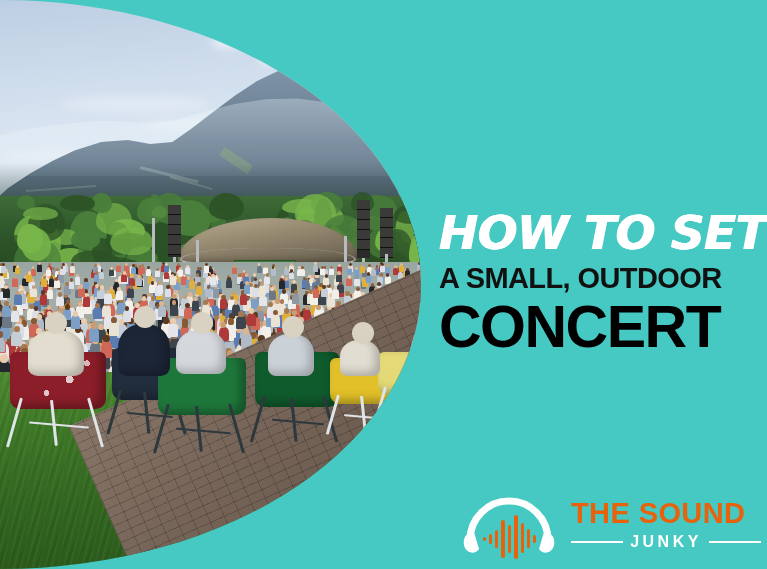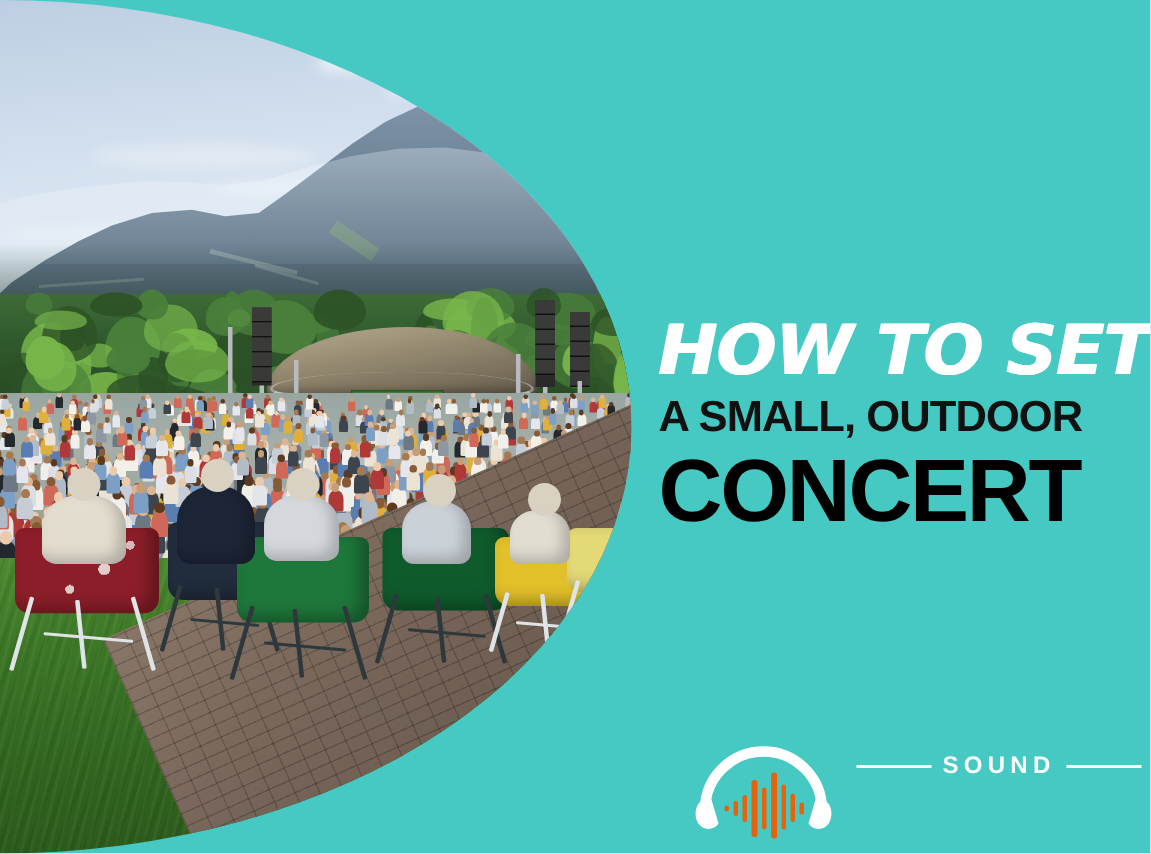--- a/index.html
+++ b/index.html
@@ -2423,22 +2423,23 @@
             <rect x="47" y="35" width="3" height="28" rx="1.5"></rect>
             <rect x="53" y="25" width="4" height="44" rx="2"></rect>
             <rect x="60" y="33" width="3" height="30" rx="1.5"></rect>
             <rect x="66" y="39" width="3" height="19" rx="1.5"></rect>
             <rect x="72" y="45" width="3" height="8" rx="1.5"></rect>
           </g>
         </svg>
       </div>
 
       <div class="logo-text">
+        <div class="logo-the-sound">THE SOUND</div>
         <div class="logo-junky-row">
           <span class="logo-rule"></span>
-          <span class="logo-junky">SOUND</span>
+          <span class="logo-junky">JUNKY</span>
           <span class="logo-rule"></span>
         </div>
       </div>
     </div>
 
   </div>
 </div>
 
 </body></html>

